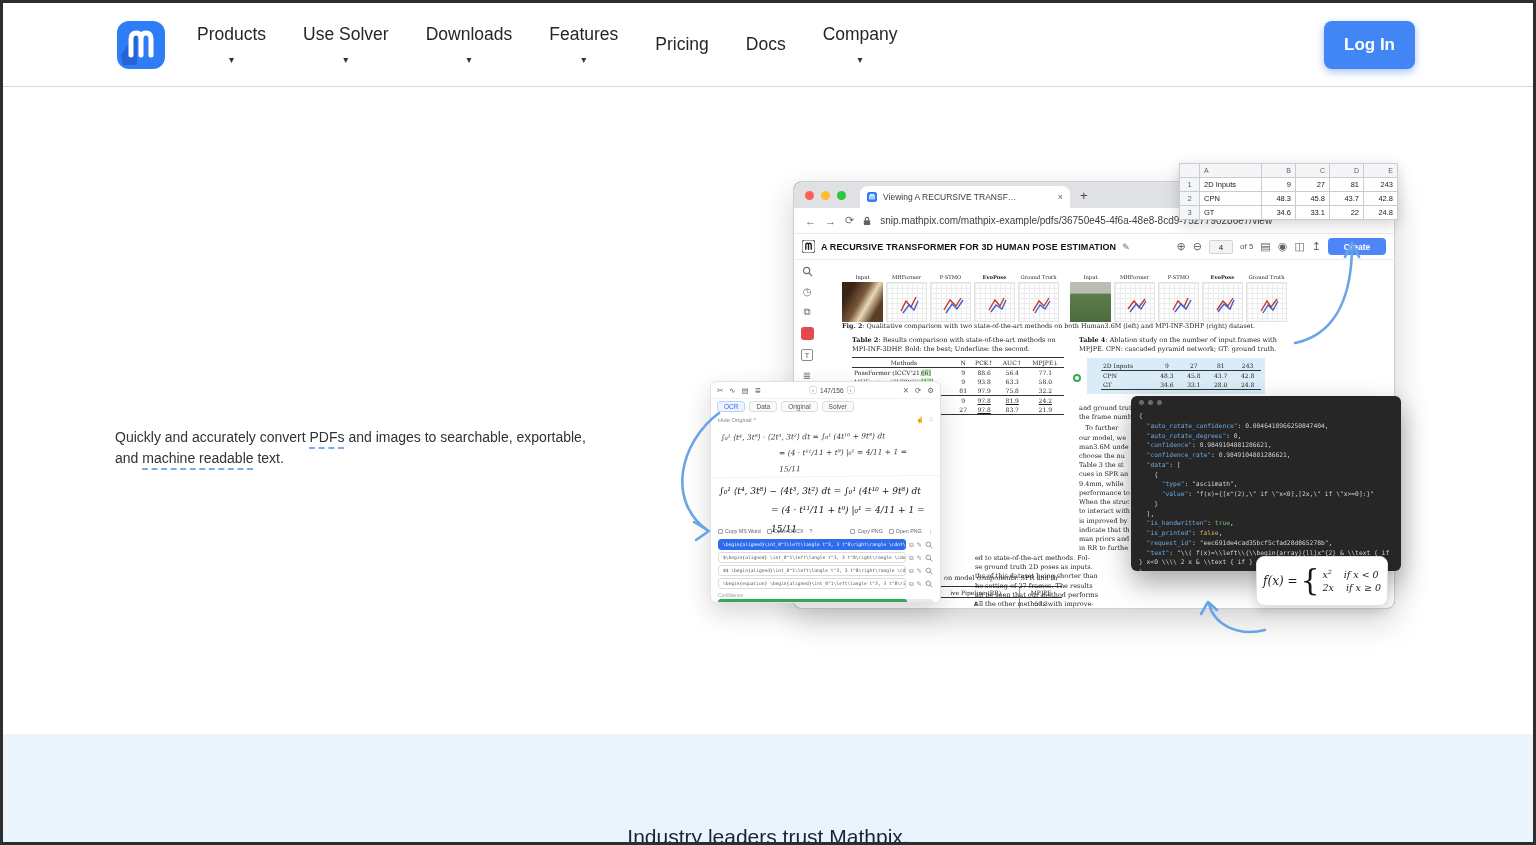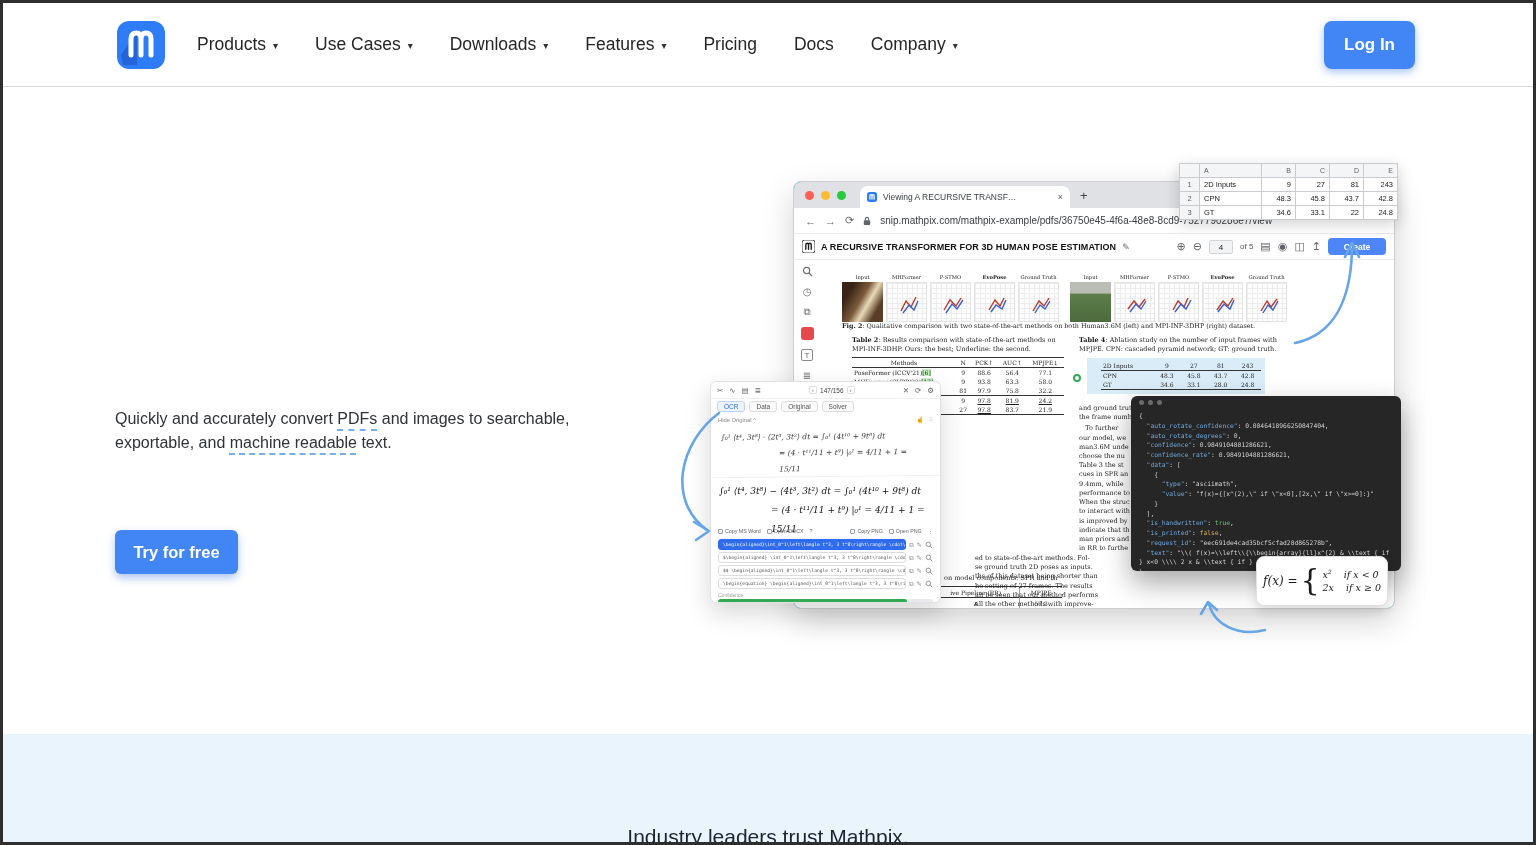--- a/index.html
+++ b/index.html
@@ -5,30 +5,30 @@
   * { margin:0; padding:0; box-sizing:border-box; }
   html,body { width:1536px; height:845px; overflow:hidden; background:#fff;
               font-family:"Liberation Sans", sans-serif; }
   .stage { position:relative; width:1536px; height:845px; border:3px solid #2e2e2e; overflow:hidden; background:#fff; }
 
   
   .header { position:absolute; top:0; left:0; width:100%; height:84px; background:#fff;
             border-bottom:1px solid #d8d8d8; display:flex; align-items:center; z-index:50; }
   .logo { width:48px; height:48px; margin-left:114px; flex:0 0 auto; }
   .nav { display:flex; align-items:center; gap:37px; margin-left:32px; }
-  .nav-item { display:flex; align-items:center; gap:7px; font-size:17.5px; color:#262626; cursor:pointer; }
+  .nav-item { display:flex; align-items:center; gap:7px; font-size:17.5px; color:#262626; cursor:pointer;flex-direction:column; }
   .caret { font-size:10px; color:#333; padding-top:2px; }
   .login-btn { margin-left:auto; margin-right:118px; width:91px; height:48px; background:#4285f4; color:#fff;
                border:none; border-radius:8px; font-size:17px; font-weight:bold;
                box-shadow:0 3px 8px rgba(60,120,230,.45); font-family:"Liberation Sans",sans-serif; cursor:pointer; }
 
   
   .hero-title { position:absolute; left:112px; top:176px; font-size:57px; line-height:1.24; font-weight:800;
                 color:#0b0b0b; letter-spacing:-1.5px; white-space:pre-line; }
-  .hero-sub { position:absolute; left:112px; top:404px; width:480px; font-size:16px; line-height:1.5; color:#2f3337; }
+  .hero-sub { position:absolute; left:112px; top:424px; width:480px; font-size:14px; line-height:1.5; color:#2f3337; }
   .hero-sub .dlink { text-decoration:underline dashed #77aee6; text-underline-offset:5px; text-decoration-thickness:1.5px; color:#2f3337; cursor:pointer; }
   .cta-row { position:absolute; left:112px; top:527px; display:flex; gap:21px; }
   .btn-primary { width:123px; height:44px; background:#4285f4; color:#fff; border:none; border-radius:6px;
                  font-size:16.5px; font-weight:bold; box-shadow:0 4px 9px rgba(50,110,220,.4); font-family:"Liberation Sans",sans-serif; cursor:pointer;}
   .btn-secondary { width:138px; height:44px; background:#fff; color:#4285f4; border:1px solid #badbf9; border-radius:6px;
                  font-size:16.5px; font-weight:bold; box-shadow:0 2px 6px rgba(0,0,0,.10); font-family:"Liberation Sans",sans-serif; cursor:pointer;}
 
   
   .footer { position:absolute; left:0; top:731px; width:100%; height:114px; background:#e9f4fc; }
   .trust { position:absolute; left:0; top:91px; width:100%; text-align:center; font-size:21px; color:#1c2333; }
@@ -172,21 +172,21 @@
       <rect x="0" y="0" width="48" height="48" rx="12" fill="#2f7df6"></rect>
       <polygon points="4,34 20,10 20,44 6,44" fill="#1b4fc0" opacity=".55"></polygon>
       <path d="M14 34 V18 Q14 12 19.5 12 Q24 12 24 18 V34 M24 18 Q24 12 29 12 Q34 12 34 18 V34" fill="none" stroke="#ffffff" stroke-width="5" stroke-linecap="round"></path>
     </svg>
     <div class="nav">
       <div class="nav-item">
         <span>Products</span>
         <span class="caret">▾</span>
       </div>
       <div class="nav-item">
-        <span>Use Cases</span>
+        <span>Use Solver</span>
         <span class="caret">▾</span>
       </div>
       <div class="nav-item">
         <span>Downloads</span>
         <span class="caret">▾</span>
       </div>
       <div class="nav-item">
         <span>Features</span>
         <span class="caret">▾</span>
       </div>
@@ -199,21 +199,20 @@
       <div class="nav-item">
         <span>Company</span>
         <span class="caret">▾</span>
       </div>
     </div>
     <button class="login-btn">Log In</button>
   </div>
 
   <p class="hero-sub"><span>Quickly and accurately convert </span><span class="dlink">PDFs</span><span> and images to searchable, exportable, and </span><span class="dlink">machine readable</span><span> text.</span></p>
   <div class="cta-row">
-    <button class="btn-primary">Try for free</button>
   </div>
 
   <div class="browser">
     <div class="tabstrip">
       <div class="dots">
         <span class="dot r"></span>
         <span class="dot y"></span>
         <span class="dot g"></span>
       </div>
       <div class="tab">
@@ -336,21 +335,21 @@
               <div class="cube"><svg width="41" height="40">
                   <polyline points="14,28 20,18 24,24 30,16" fill="none" stroke="#c0392b" stroke-width="1.4"></polyline>
                   <polyline points="16,30 21,22 26,27 31,18" fill="none" stroke="#3a5fcd" stroke-width="1.4"></polyline>
                 </svg></div>
             </div>
         </div>
 
         <div class="figcap"><b>Fig. 2</b><span>: Qualitative comparison with two state-of-the-art methods on both Human3.6M (left) and MPI-INF-3DHP (right) dataset.</span></div>
 
         <div class="col-l">
-          <div class="papcap"><b>Table 2</b><span>: Results comparison with state-of-the-art methods on MPI-INF-3DHP. Ours: the best; Underline: the second.</span></div>
+          <div class="papcap"><b>Table 2</b><span>: Results comparison with state-of-the-art methods on MPI-INF-3DHP. Bold: the best; Underline: the second.</span></div>
           <table class="ptable">
             <tbody>
                 <tr class="rule-t rule-b">
               <th>Methods</th>
               <th>N</th>
               <th>PCK↑</th>
               <th>AUC↑</th>
               <th>MPJPE↓</th>
             </tr>
             <tr>

